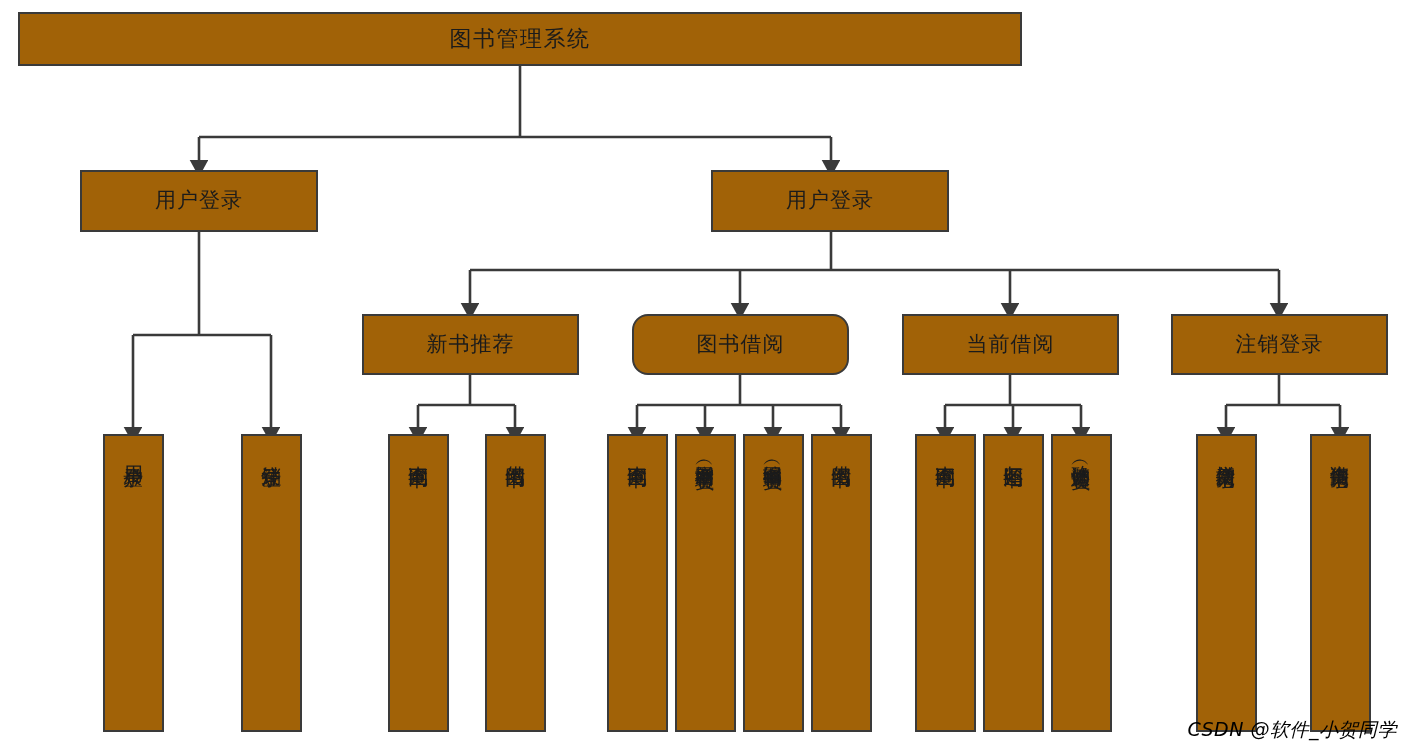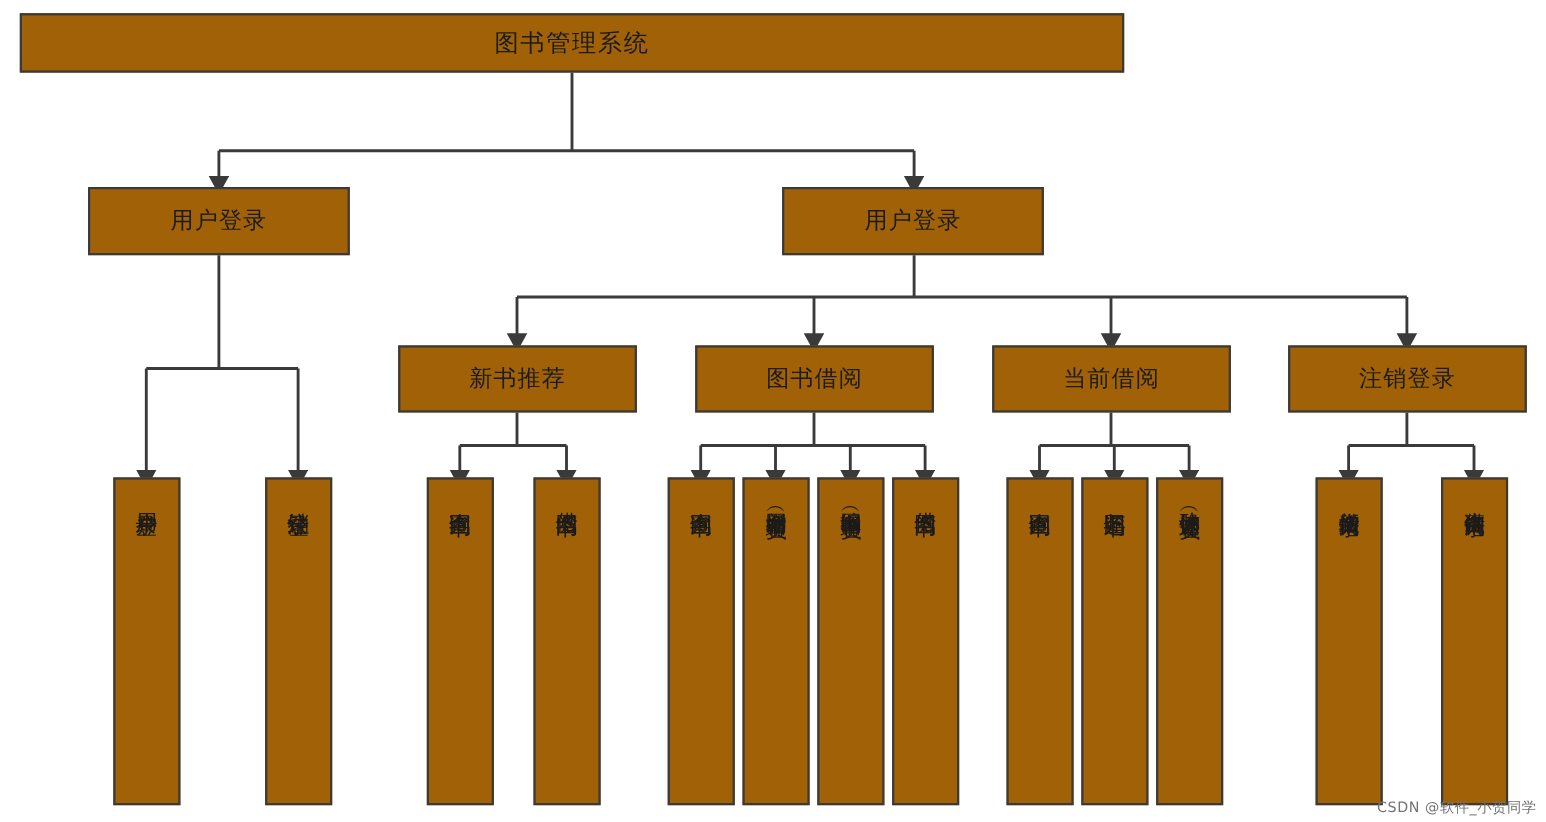--- a/index.html
+++ b/index.html
@@ -59,24 +59,25 @@
     left: 0;
     top: 0;
     width: 1405px;
     height: 747px;
     pointer-events: none;
   }
   .watermark {
     position: absolute;
     right: 8px;
     bottom: 4px;
-    font-size: 13px;
-    color: #737373;
+    font-size: 19px;
+    color: #000000;
     letter-spacing: 0.5px;
     white-space: nowrap;
+    font-style: italic;
   }
 </style>
 </head>
 <body>
 
 <div id="canvas">
 
   <svg class="wires" viewBox="0 0 1405 747" xmlns="http://www.w3.org/2000/svg">
     <defs>
       <marker id="arrow" markerWidth="9" markerHeight="9" refX="1.2" refY="3.6" orient="auto" markerUnits="strokeWidth">
@@ -134,21 +135,21 @@
   <div class="node node-h" style="left:80px; top:170px; width:238px; height:62px;">
     <span>用户登录</span>
   </div>
   <div class="node node-h" style="left:711px; top:170px; width:238px; height:62px;">
     <span>用户登录</span>
   </div>
 
   <div class="node node-h" style="left:362px; top:314px; width:217px; height:61px;">
     <span>新书推荐</span>
   </div>
-  <div class="node node-h" style="left:632px; top:314px; width:217px; height:61px;">
+  <div class="node node-h" style="left:632px; top:314px; width:217px; height:61px;border-radius:16px;">
     <span>图书借阅</span>
   </div>
   <div class="node node-h" style="left:902px; top:314px; width:217px; height:61px;">
     <span>当前借阅</span>
   </div>
   <div class="node node-h" style="left:1171px; top:314px; width:217px; height:61px;">
     <span>注销登录</span>
   </div>
 
   <div class="node node-leaf" style="left:103px; top:434px; width:61px; height:298px;">

